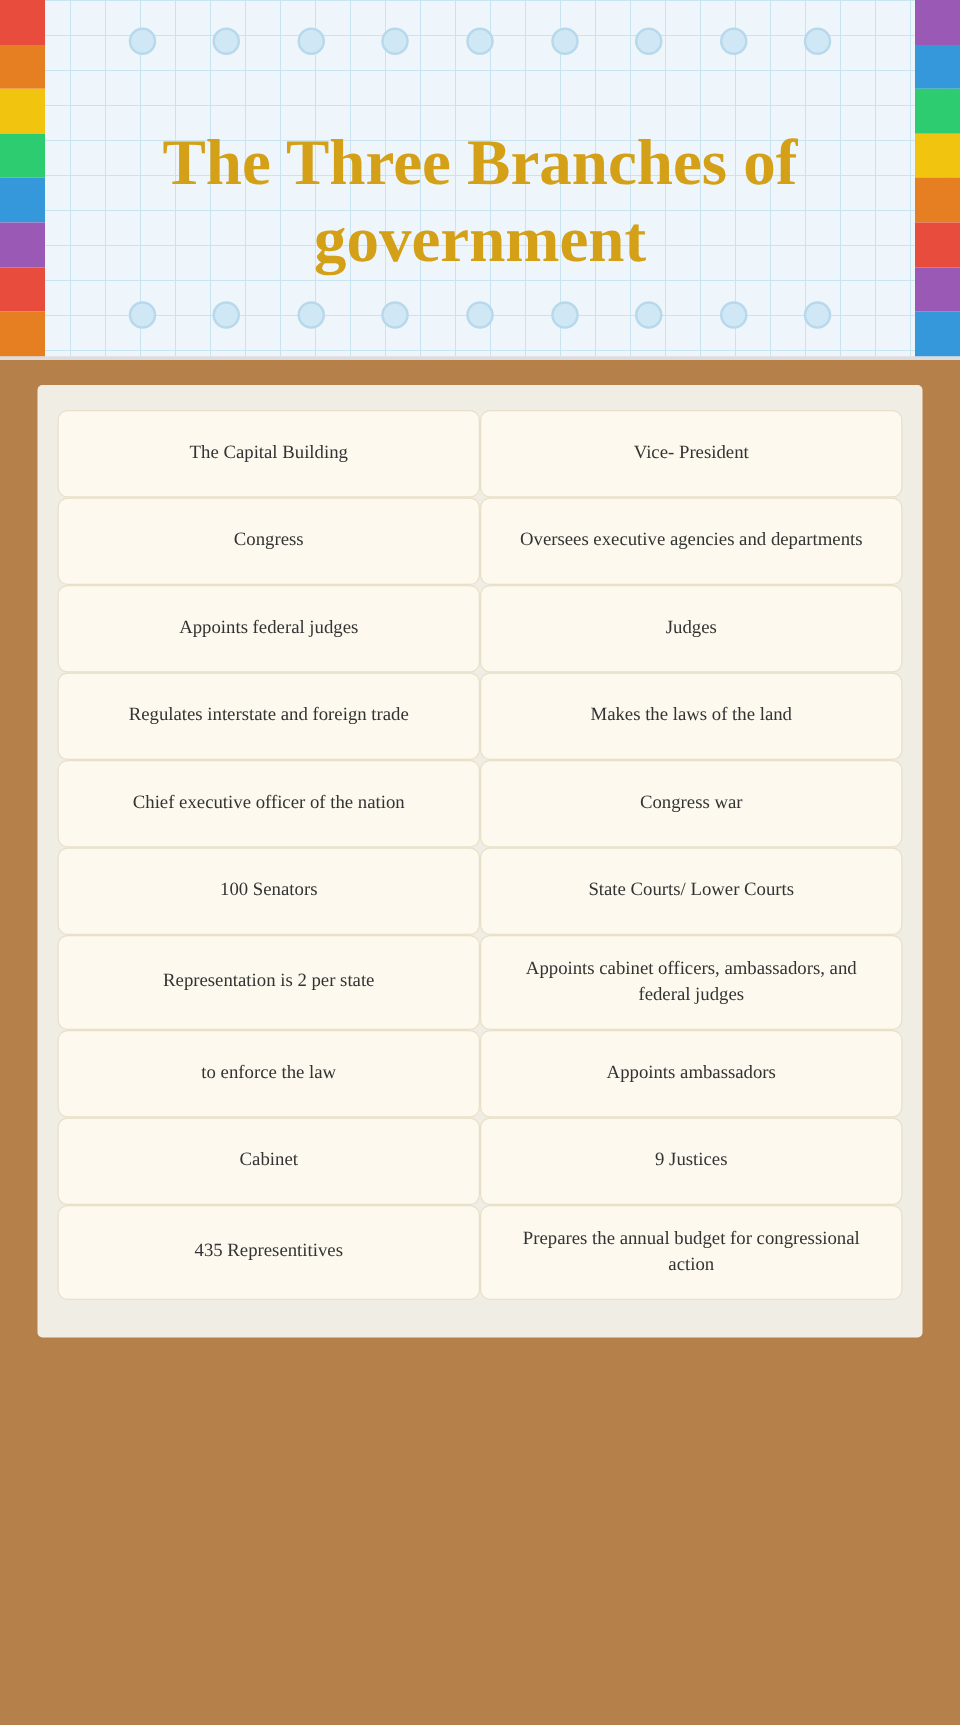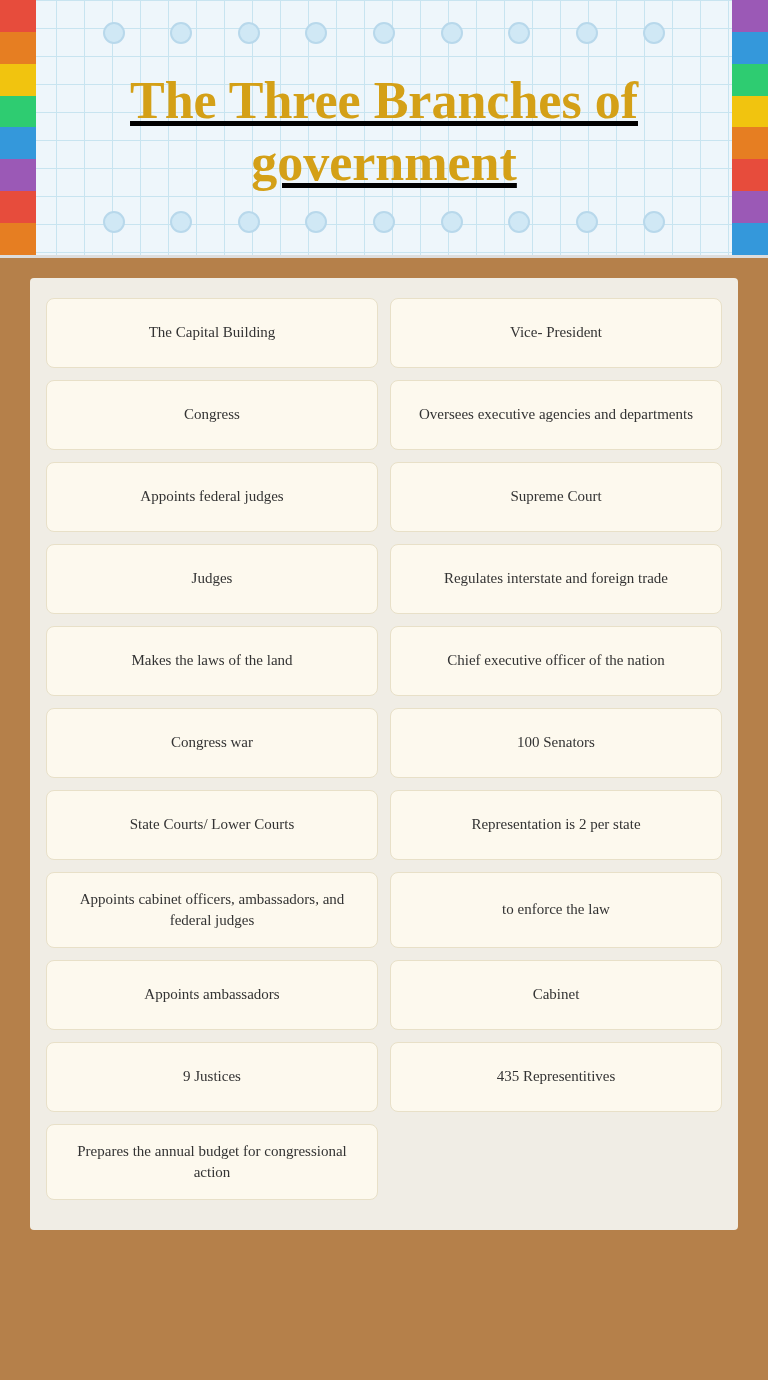--- a/index.html
+++ b/index.html
@@ -11,29 +11,28 @@
       background: #b5804a;
       position: relative;
       overflow-x: hidden;
     }
 
     
     .header-area {
       width: 100%;
       background: #f0f8ff;
       position: relative;
-      padding: 60px 40px 50px 40px;
+      padding: 90px 40px 50px 40px;
       
       background-color: #eef6fb;
       background-image:
         linear-gradient(#c8e4f0 1px, transparent 1px),
         linear-gradient(90deg, #c8e4f0 1px, transparent 1px);
       background-size: 28px 28px;
       border-bottom: 3px solid #ddd;
-      text-decoration: underline;
     }
 
     
     .header-left-strip {
       position: absolute;
       left: 0;
       top: 0;
       width: 36px;
       height: 100%;
       display: flex;
@@ -101,21 +100,20 @@
       margin: 0 30px;
       padding: 20px 16px 30px 16px;
       border-radius: 4px;
       position: relative;
     }
 
     
     .card-grid {
       display: grid;
       grid-template-columns: 1fr 1fr;
-      gap: 12px;
     }
 
     .card {
       background: #fdf9ee;
       border: 1px solid #e8e0c8;
       border-radius: 8px;
       padding: 16px 14px;
       display: flex;
       align-items: center;
       justify-content: center;
@@ -184,21 +182,20 @@
 <div style="background:#b5804a; padding: 20px 0 40px 0; position:relative;">
   <div class="main-content">
 
     <div class="card-grid" id="card-grid">
 
     <div class="card">The Capital Building</div>
         <div class="card">Vice- President</div>
         <div class="card">Congress</div>
         <div class="card">Oversees executive agencies and departments</div>
         <div class="card">Appoints federal judges</div>
-        <div class="card">Supreme Court</div>
         <div class="card">Judges</div>
         <div class="card">Regulates interstate and foreign trade</div>
         <div class="card">Makes the laws of the land</div>
         <div class="card">Chief executive officer of the nation</div>
         <div class="card">Congress war</div>
         <div class="card">100 Senators</div>
         <div class="card">State Courts/ Lower Courts</div>
         <div class="card">Representation is 2 per state</div>
         <div class="card">Appoints cabinet officers, ambassadors, and federal judges</div>
         <div class="card">to enforce the law</div>

